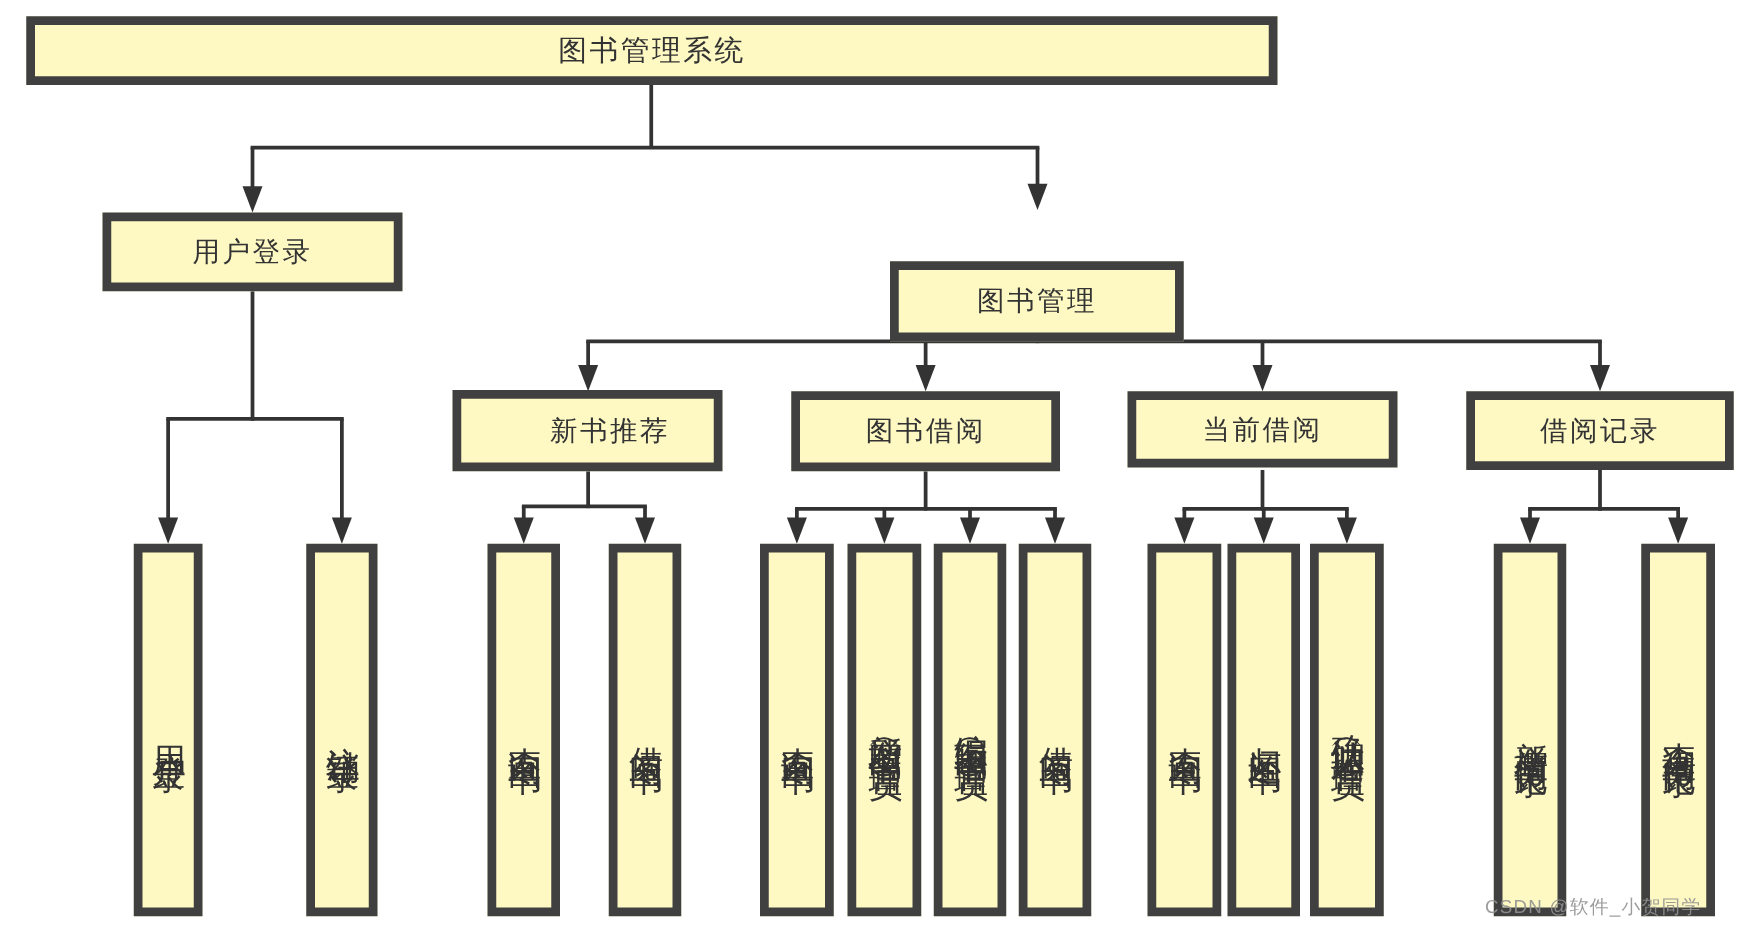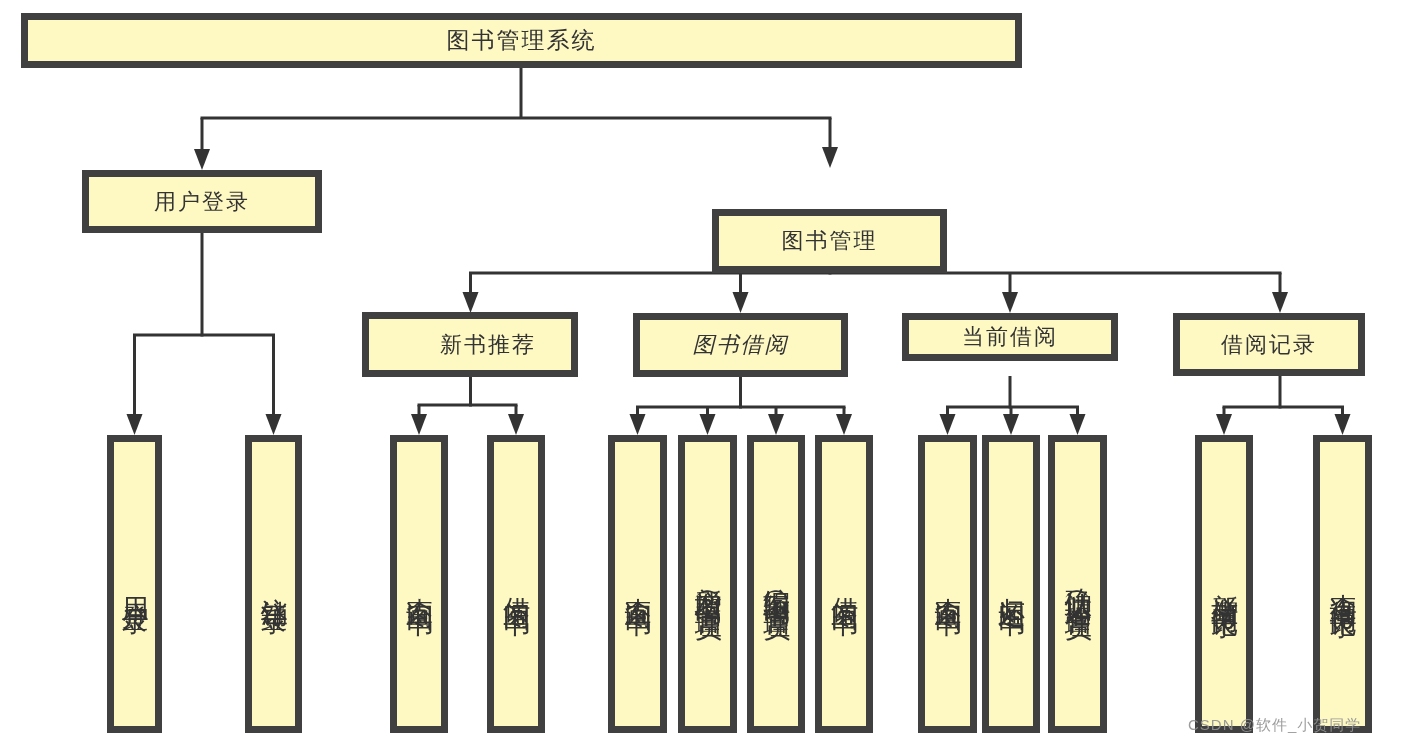--- a/index.html
+++ b/index.html
@@ -124,27 +124,27 @@
   <div class="box" style="left:82px;top:170px;width:240px;height:63px;">
     <span class="hlabel">用户登录</span>
   </div>
   <div class="box" style="left:712px;top:177px;width:235px;height:64px;margin-top:32px;">
     <span class="hlabel">图书管理</span>
   </div>
 
   <div class="box" style="left:362px;top:312px;width:216px;height:65px;padding-left:36px;">
     <span class="hlabel">新书推荐</span>
   </div>
-  <div class="box" style="left:633px;top:313px;width:215px;height:64px;font-style:italic;">
+  <div class="box" style="left:633px;top:313px;width:215px;height:64px;">
     <span class="hlabel">图书借阅</span>
   </div>
-  <div class="box" style="left:902px;top:313px;width:216px;height:48px;">
+  <div class="box" style="left:902px;top:313px;width:216px;height:61px;">
     <span class="hlabel">当前借阅</span>
   </div>
-  <div class="box" style="left:1173px;top:313px;width:192px;height:63px;font-family:Liberation Serif, serif;">
+  <div class="box" style="left:1173px;top:313px;width:214px;height:63px;font-family:Liberation Serif, serif;">
     <span class="hlabel">借阅记录</span>
   </div>
 
   <div class="box" style="left:107px;top:435px;width:55px;height:298px;">
     <span class="vtext">用户登录</span>
   </div>
   <div class="box" style="left:245px;top:435px;width:57px;height:298px;">
     <span class="vtext">注销登录</span>
   </div>
 

